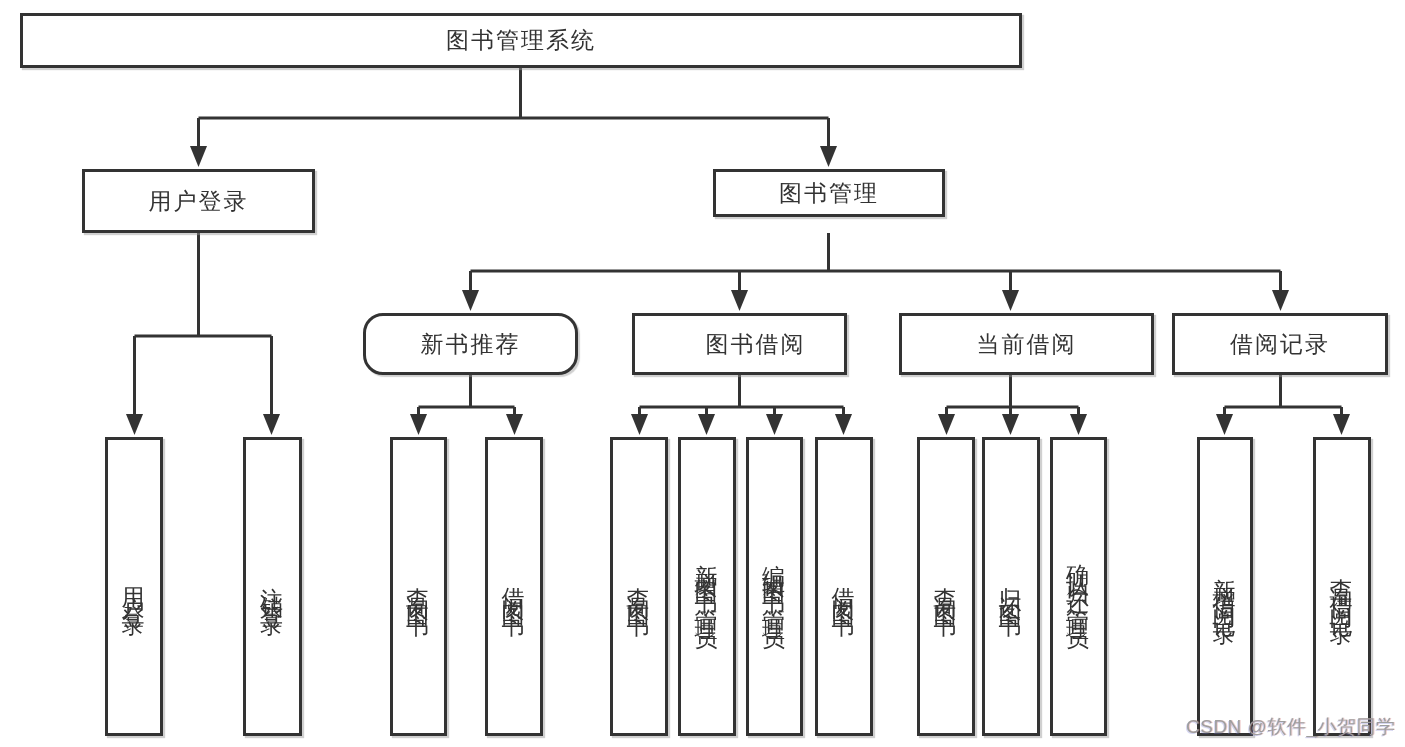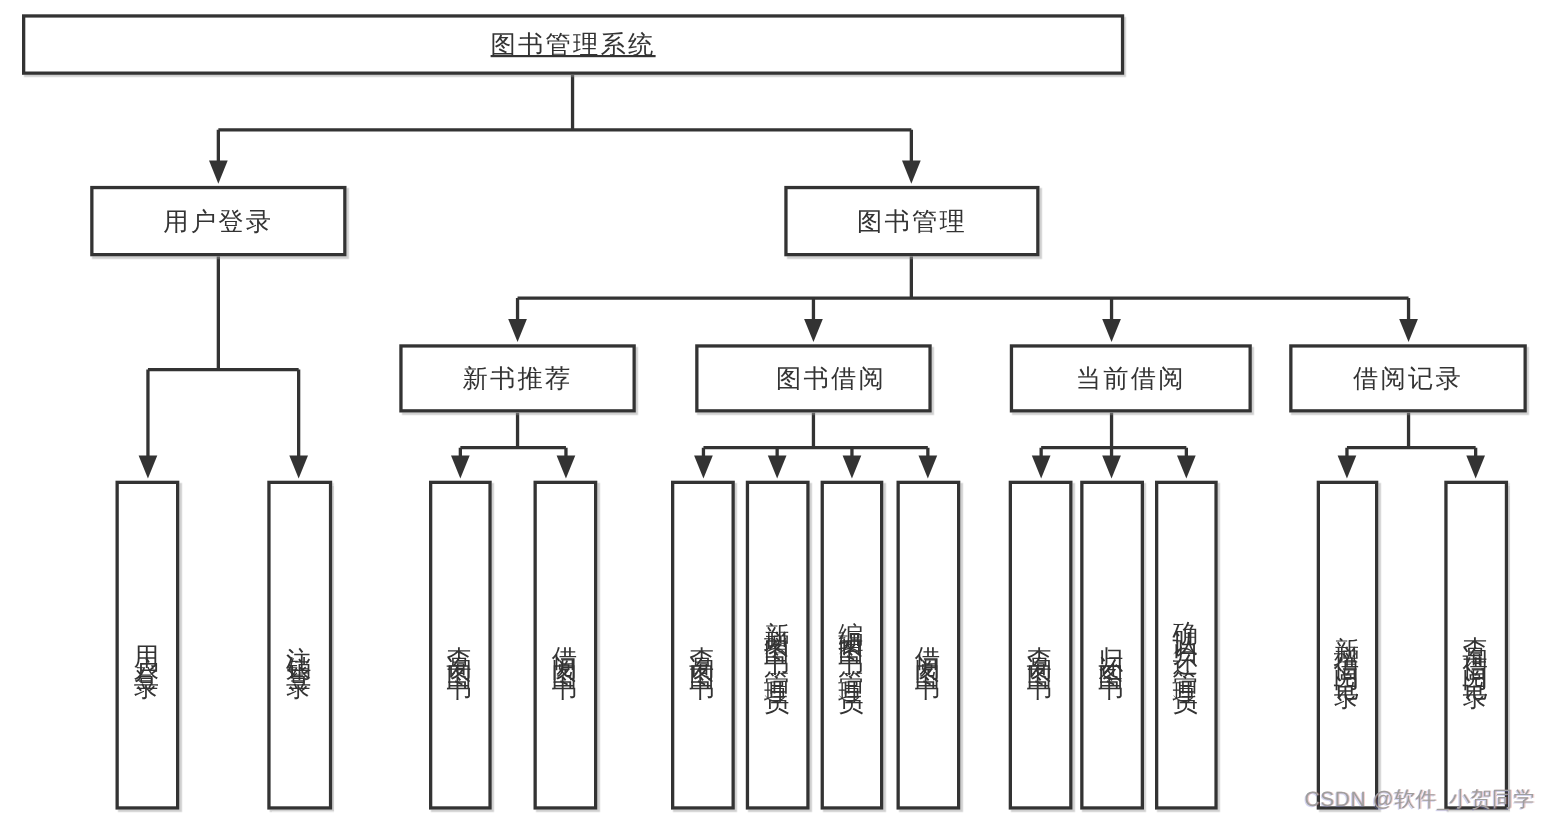--- a/index.html
+++ b/index.html
@@ -81,38 +81,38 @@
     <polygon points="706.5,435 698,414 715,414"></polygon>
     <polygon points="774.5,435 766,414 783,414"></polygon>
     <polygon points="843.5,435 835,414 852,414"></polygon>
     <polygon points="946.5,435 938,414 955,414"></polygon>
     <polygon points="1010.5,435 1002,414 1019,414"></polygon>
     <polygon points="1078.5,435 1070,414 1087,414"></polygon>
     <polygon points="1224.5,435 1216,414 1233,414"></polygon>
     <polygon points="1341.5,435 1333,414 1350,414"></polygon>
   </svg>
 
-  <div class="node h-node" style="left:20px; top:13px; width:1002px; height:55px;text-decoration:underline;">
+  <div class="node h-node" style="left:20px; top:13px; width:1002px; height:55px;">
     <span>图书管理系统</span>
   </div>
 
   <div class="node h-node" style="left:82px; top:169px; width:233px; height:64px;">
     <span>用户登录</span>
   </div>
-  <div class="node h-node" style="left:713px; top:169px; width:232px; height:64px;">
+  <div class="node h-node" style="left:713px; top:169px; width:232px; height:48px;">
     <span>图书管理</span>
   </div>
 
-  <div class="node h-node" style="left:363px; top:313px; width:215px; height:62px;">
+  <div class="node h-node" style="left:363px; top:313px; width:215px; height:62px;border-radius:20px;">
     <span>新书推荐</span>
   </div>
   <div class="node h-node" style="left:632px; top:313px; width:215px; height:62px;padding-left:32px;">
     <span>图书借阅</span>
   </div>
-  <div class="node h-node" style="left:918px; top:313px; width:220px; height:62px;">
+  <div class="node h-node" style="left:899px; top:313px; width:255px; height:62px;">
     <span>当前借阅</span>
   </div>
   <div class="node h-node" style="left:1172px; top:313px; width:216px; height:62px;">
     <span>借阅记录</span>
   </div>
 
   <div class="node v-node" style="left:105px; top:437px; width:58px; height:299px;">
     <span>用户登录</span>
   </div>
   <div class="node v-node" style="left:243px; top:437px; width:59px; height:299px;">

